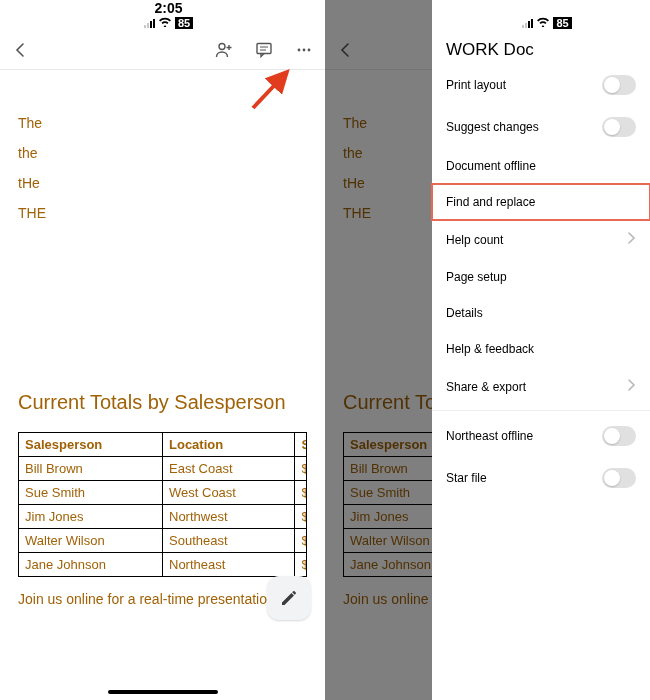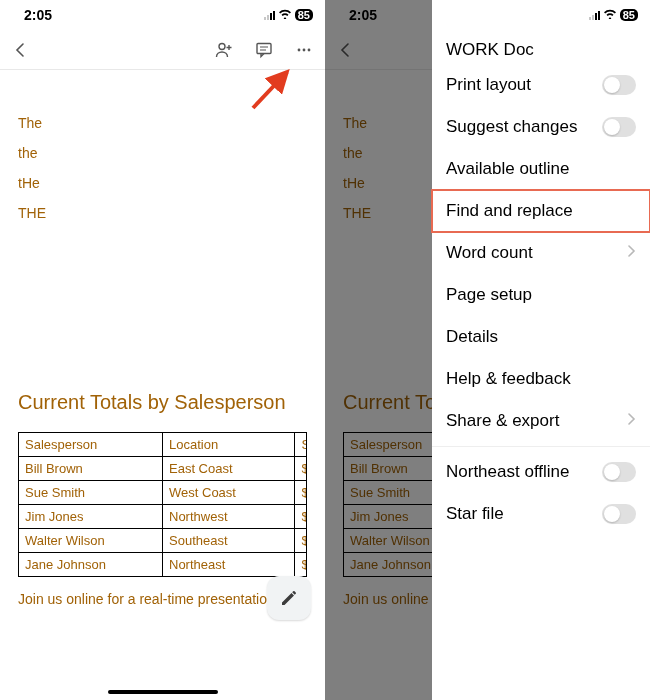--- a/index.html
+++ b/index.html
@@ -27,20 +27,21 @@
     pointer-events: none;
   }
   .status-bar {
     height: 30px;
     display: flex;
     align-items: center;
     justify-content: space-between;
     padding: 0 12px 0 24px;
     font-size: 14px;
     font-weight: 600;
+    flex-direction: column;
   }
   .status-right {
     display: flex;
     align-items: center;
     gap: 3px;
   }
   .signal-bars {
     display: inline-flex;
     align-items: flex-end;
     gap: 1px;
@@ -50,21 +51,21 @@
     width: 2px;
     background: #c7c7c7;
   }
   .signal-bars span.on { background: #000; }
   .signal-bars span:nth-child(1){height:3px}
   .signal-bars span:nth-child(2){height:5px}
   .signal-bars span:nth-child(3){height:7px}
   .signal-bars span:nth-child(4){height:9px}
   .wifi-ic { font-size: 12px; }
   .battery-badge {
-    background:#000;color:#fff;border-radius:5px;padding:0 3px;font-size:11px;font-weight:700;
+    background:#000;color:#fff;border-radius:0;padding:0 3px;font-size:11px;font-weight:700;
   }
   .nav-bar {
     height: 40px;
     display:flex;align-items:center;justify-content:space-between;
     padding: 0 10px;
     border-bottom:1px solid #e8e8e8;
   }
   .nav-left, .nav-right { display:flex; align-items:center; gap:18px; }
   .nav-icon { color:#555; display:flex; align-items:center; justify-content:center; width:22px; height:22px; }
   .doc-body {
@@ -80,21 +81,21 @@
     font-size: 13px;
     table-layout: fixed;
   }
   table.data th, table.data td {
     border:1px solid #000;
     padding: 4px 6px;
     text-align:left;
     white-space: nowrap;
     overflow:hidden;
   }
-  table.data th { font-weight:400;margin-left:36px; }
+  table.data th { font-weight:700;margin-left:36px; }
   table.data col.c1 { width: 50%; }
   table.data col.c2 { width: 46%; }
   table.data col.c3 { width: 4%; }
   .footer-text { margin-top: 14px; font-size:14px; white-space: nowrap; overflow:hidden; }
   .edit-fab {
     position:absolute; right:14px; bottom:80px;
     width:44px;height:44px;background:#f1f3f4;border-radius:12px;
     display:flex;align-items:center;justify-content:center;
     box-shadow:0 1px 2px rgba(0,0,0,0.15);
   }
@@ -106,21 +107,21 @@
     position:absolute; top:66px; right:28px;
     width:50px;height:45px;pointer-events:none;
   }
   .sheet-header {
     padding: 10px 14px 4px 14px;
     font-size:17px;font-weight:500;color:#000000;
   }
   .menu-item {
     padding: 11px 14px;
     display:flex;align-items:center;justify-content:space-between;
-    font-size:17px;
+    font-size:12px;
   }
   .menu-item .arrow-chevron { color:#b8b8b8; }
   .toggle {
     width:34px;height:20px;border-radius:10px;background:#e0e0e0;position:relative;
   }
   .toggle::after {
     content:'';position:absolute;left:2px;top:2px;width:16px;height:16px;background:#fff;border-radius:50%;
     box-shadow:0 1px 2px rgba(0,0,0,0.2);
   }
   .divider { height:1px;background:#eee;margin:4px 0; }
@@ -362,27 +363,27 @@
     <div class="sheet-scroll" id="menu-list">
         <div class="menu-item">
           <span>Print layout</span>
           <span class="toggle"></span>
         </div>
         <div class="menu-item">
           <span>Suggest changes</span>
           <span class="toggle"></span>
         </div>
         <div class="menu-item">
-          <span>Available outline</span>
+          <span>Document offline</span>
         </div>
         <div class="menu-item highlight-box">
           <span>Find and replace</span>
         </div>
         <div class="menu-item">
-          <span>Word count</span>
+          <span>Help count</span>
           <span class="arrow-chevron"><svg width="10" height="14" viewBox="0 0 10 14">
               <path d="M3 2l5 5-5 5" stroke="#b8b8b8" stroke-width="1.6" fill="none" stroke-linecap="round"></path>
             </svg></span>
         </div>
         <div class="menu-item">
           <span>Page setup</span>
         </div>
         <div class="menu-item">
           <span>Details</span>
         </div>

